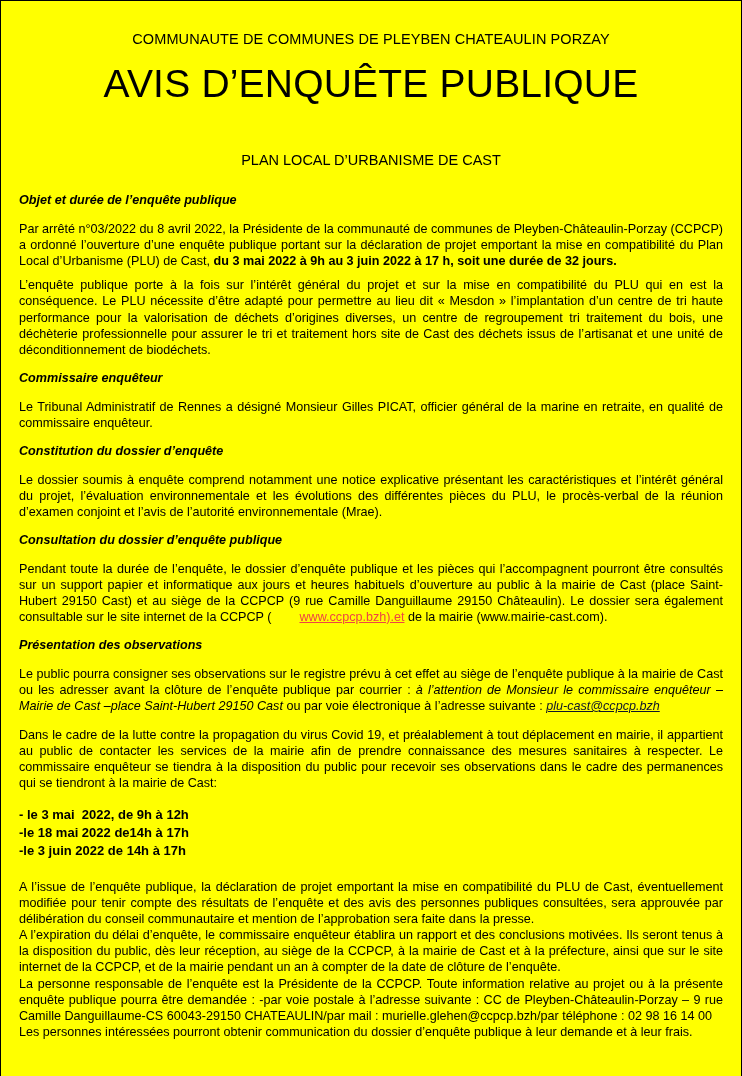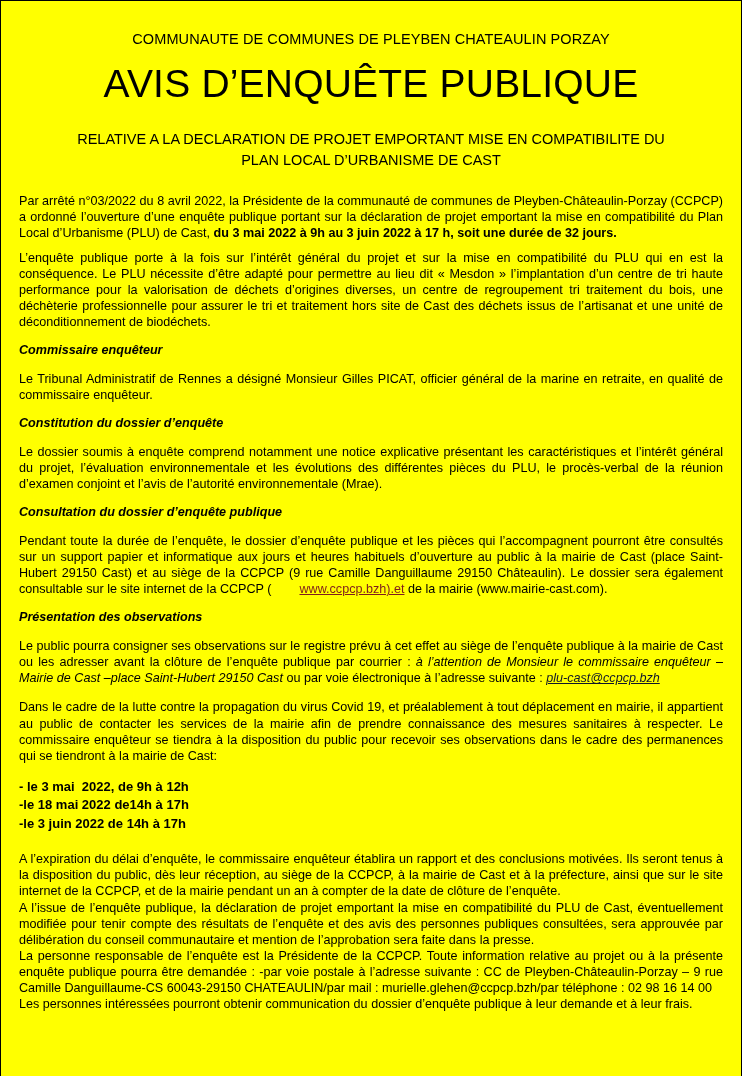--- a/index.html
+++ b/index.html
@@ -77,21 +77,21 @@
     margin-bottom: 11px;
   }
   b, .b {
     font-weight: bold;
   }
   .i {
     font-style: italic;
   }
   .lnk {
     text-decoration: underline;
-    color: #7f1d1d;
+    color: #ef4444;
     padding-left: 28px;
   }
   .mail-lnk {
     text-decoration: underline;
     font-style: italic;
     color: #0f172a;
   }
   .dates {
     font-size: 13px;
     font-weight: bold;
@@ -109,29 +109,29 @@
 </head>
 <body>
 
 <div class="page">
   <div class="inner">
 
     <div class="masthead">
       <div class="org-line">COMMUNAUTE DE COMMUNES DE PLEYBEN CHATEAULIN PORZAY</div>
       <h1 class="main-title">AVIS D’ENQUÊTE PUBLIQUE</h1>
       <div class="subtitle">
-        <span>RELATIVE A LA DECLARATION DE PROJET EMPORTANT MISE EN COMPATIBILITE DU</span>
         <br>
         <span>PLAN LOCAL D’URBANISME DE CAST</span>
       </div>
     </div>
 
     <div class="body-wrap">
 
       <div class="sec">
+        <div class="sec-head">Objet et durée de l’enquête publique</div>
         <p class="para"><span>Par arrêté n°03/2022 du 8 avril 2022, la Présidente de la communauté de communes de Pleyben-Châteaulin-Porzay (CCPCP) a ordonné l’ouverture d’une enquête publique portant sur la déclaration de projet emportant la mise en compatibilité du Plan Local d’Urbanisme (PLU) de Cast,</span> <b>du 3 mai 2022 à 9h au 3 juin 2022 à 17 h, soit une durée de 32 jours.</b></p>
         <p class="para gap">L’enquête publique porte à la fois sur l’intérêt général du projet et sur la mise en compatibilité du PLU qui en est la conséquence. Le PLU nécessite d’être adapté pour permettre au lieu dit « Mesdon » l’implantation d’un centre de tri haute performance pour la valorisation de déchets d’origines diverses, un centre de regroupement tri traitement du bois, une déchèterie professionnelle pour assurer le tri et traitement hors site de Cast des déchets issus de l’artisanat et une unité de déconditionnement de biodéchets.</p>
       </div>
 
       <div class="sec">
         <div class="sec-head">Commissaire enquêteur</div>
         <p class="para">Le Tribunal Administratif de Rennes a désigné Monsieur Gilles PICAT, officier général de la marine en retraite, en qualité de commissaire enquêteur.</p>
       </div>
 
       <div class="sec">
@@ -153,21 +153,21 @@
         <p class="para">Dans le cadre de la lutte contre la propagation du virus Covid 19, et préalablement à tout déplacement en mairie, il appartient au public de contacter les services de la mairie afin de prendre connaissance des mesures sanitaires à respecter. Le commissaire enquêteur se tiendra à la disposition du public pour recevoir ses observations dans le cadre des permanences qui se tiendront à la mairie de Cast:</p>
       </div>
 
       <div class="dates-block">
         <div class="dates">- le 3 mai  2022, de 9h à 12h</div>
         <div class="dates">-le 18 mai 2022 de14h à 17h</div>
         <div class="dates">-le 3 juin 2022 de 14h à 17h</div>
       </div>
 
       <div class="closing">
+        <p class="para">A l’issue de l’enquête publique, la déclaration de projet emportant la mise en compatibilité du PLU de Cast, éventuellement modifiée pour tenir compte des résultats de l’enquête et des avis des personnes publiques consultées, sera approuvée par délibération du conseil communautaire et mention de l’approbation sera faite dans la presse.</p>
         <p class="para">A l’expiration du délai d’enquête, le  commissaire enquêteur établira un rapport et des conclusions motivées. Ils seront tenus à la disposition du public, dès leur réception, au siège de la CCPCP, à la mairie de Cast et à la préfecture, ainsi que sur le site internet de la CCPCP, et de la mairie pendant un an à compter de la date de clôture de l’enquête.</p>
-        <p class="para">A l’issue de l’enquête publique, la déclaration de projet emportant la mise en compatibilité du PLU de Cast, éventuellement modifiée pour tenir compte des résultats de l’enquête et des avis des personnes publiques consultées, sera approuvée par délibération du conseil communautaire et mention de l’approbation sera faite dans la presse.</p>
         <p class="para">La personne responsable de l’enquête est la Présidente de la CCPCP. Toute information relative au projet ou à la présente enquête publique pourra être demandée : -par voie postale à l’adresse suivante : CC de Pleyben-Châteaulin-Porzay – 9 rue Camille Danguillaume-CS 60043-29150 CHATEAULIN/par mail : murielle.glehen@ccpcp.bzh/par téléphone : 02 98 16 14 00</p>
         <p class="para">Les personnes intéressées pourront obtenir communication du dossier d’enquête publique à leur demande et à leur frais.</p>
       </div>
 
     </div>
   </div>
 </div>
 
 </body></html>

